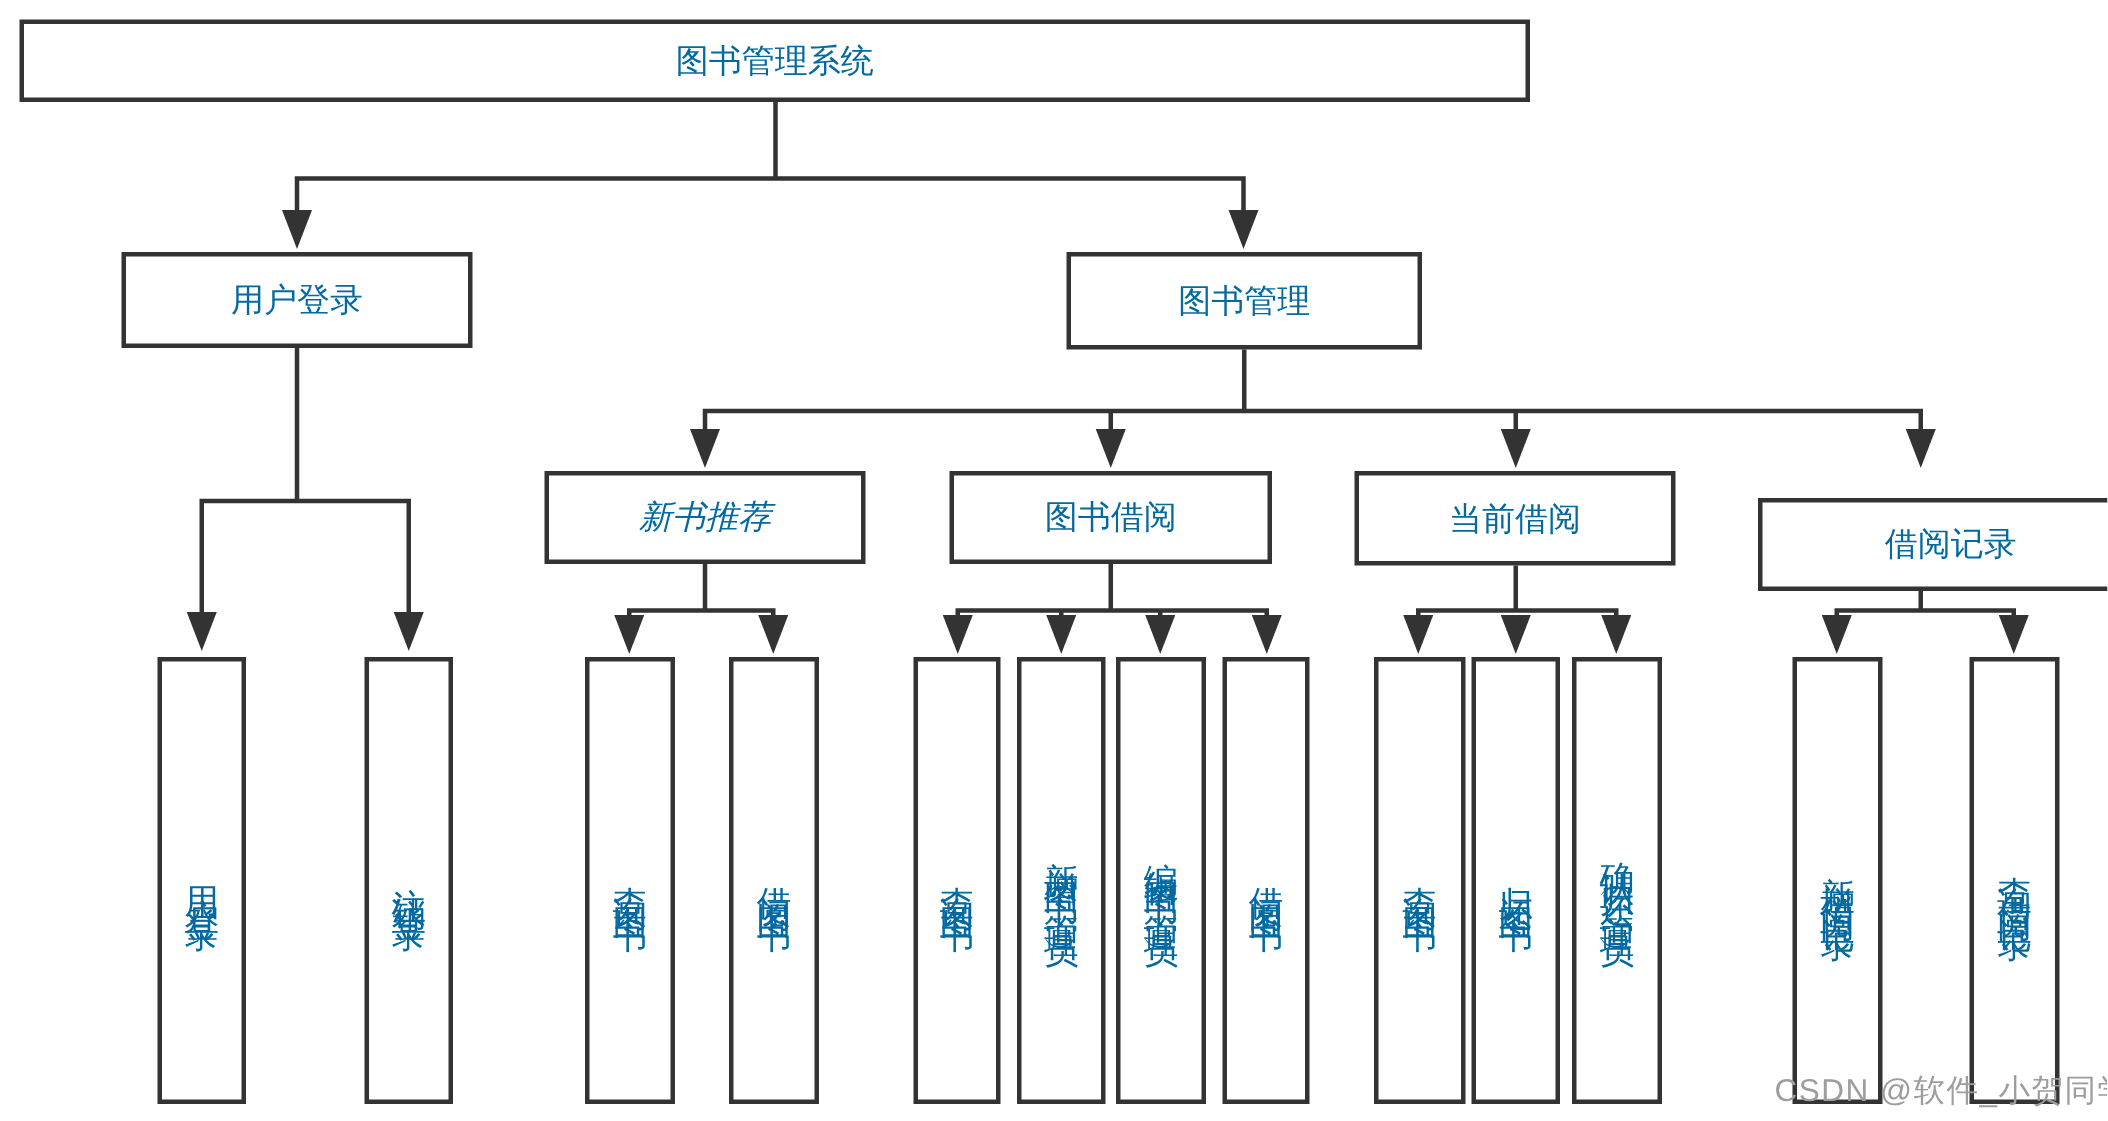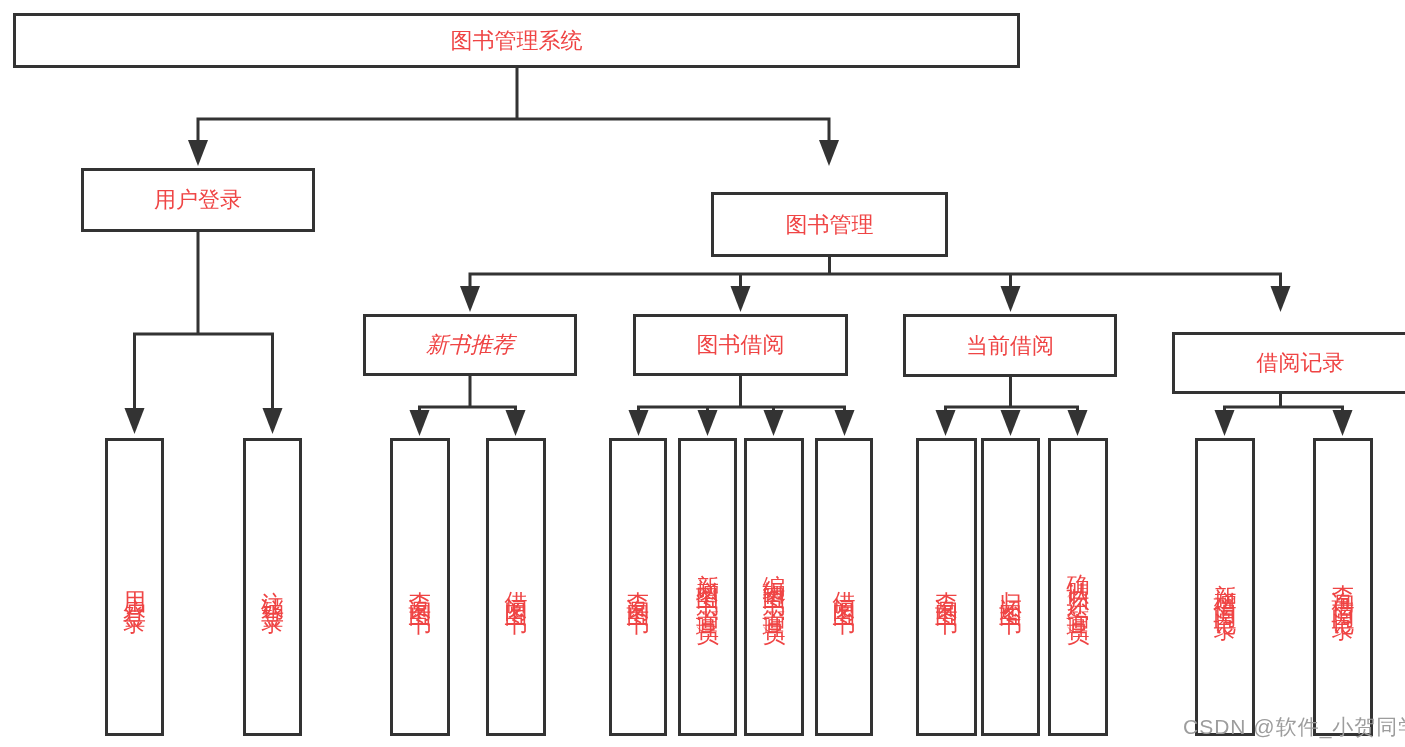--- a/index.html
+++ b/index.html
@@ -24,21 +24,21 @@
   }
   #connectors polygon { fill: #333333; }
   .box {
     position: absolute;
     box-sizing: border-box;
     background: #ffffff;
     border: 3px solid #333333;
     display: flex;
     align-items: center;
     justify-content: center;
-    color: #ef4444;
+    color: #0369a1;
     font-size: 22px;
     text-align: center;
     white-space: nowrap;
   }
   .leaf {
     writing-mode: vertical-rl;
     text-orientation: mixed;
     font-size: 23px;
     letter-spacing: 7px;
     white-space: normal;
@@ -98,21 +98,21 @@
     <g>
       <path d="M1280.5 376 L1280.5 407 M1224.5 407 L1342.5 407 M1224.5 407 L1224.5 412 M1342.5 407 L1342.5 412"></path>
       <polygon points="1214.5,410 1234.5,410 1224.5,436"></polygon>
       <polygon points="1332.5,410 1352.5,410 1342.5,436"></polygon>
     </g>
   </svg>
 
   <div class="box" style="left:13px; top:13px; width:1007px; height:55px;">图书管理系统</div>
 
   <div class="box" style="left:81px; top:168px; width:234px; height:64px;">用户登录</div>
-  <div class="box" style="left:711px; top:168px; width:237px; height:65px;margin-top:24px;">图书管理</div>
+  <div class="box" style="left:711px; top:168px; width:237px; height:65px;">图书管理</div>
 
   <div class="box" style="left:363px; top:314px; width:214px; height:62px;font-style:italic;">新书推荐</div>
   <div class="box" style="left:633px; top:314px; width:215px; height:62px;">图书借阅</div>
   <div class="box" style="left:903px; top:314px; width:214px; height:63px;">当前借阅</div>
   <div class="box" style="left:1172px; top:332px; width:257px; height:62px;">借阅记录</div>
 
   <div class="box leaf" style="left:105px; top:438px; width:59px; height:298px;">用户登录</div>
   <div class="box leaf" style="left:243px; top:438px; width:59px; height:298px;">注销登录</div>
 
   <div class="box leaf" style="left:390px; top:438px; width:60px; height:298px;">查询图书</div>

